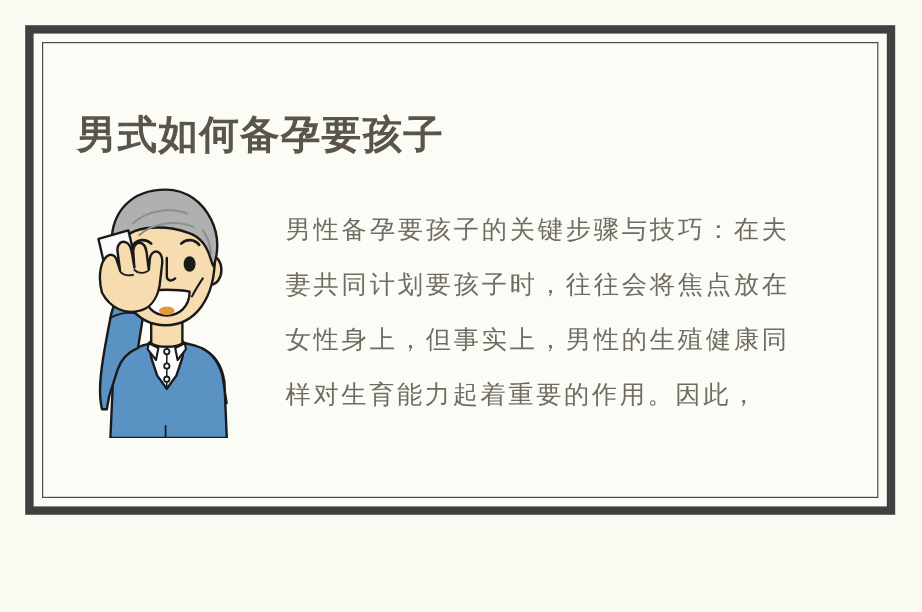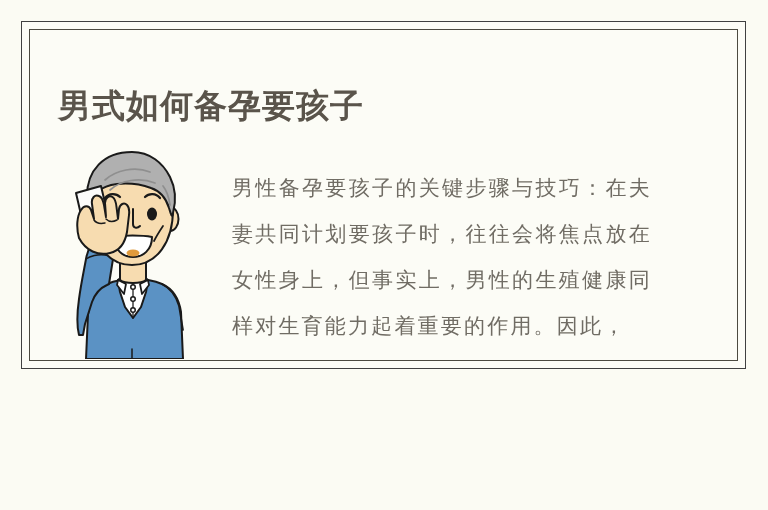--- a/index.html
+++ b/index.html
@@ -18,22 +18,22 @@
     width: 768px;
     height: 510px;
     background: #fbfbf3;
   }
   
   .frame-outer {
     position: absolute;
     left: 21px;
     top: 21px;
     width: 725px;
-    height: 348px;
-    border: 1px solid #404040;
+    height: 408px;
+    border: 7px solid #404040;
     box-sizing: border-box;
     background: #fcfcf6;
   }
   
   .frame-inner {
     position: absolute;
     left: 7px;
     top: 7px;
     right: 7px;
     bottom: 7px;
@@ -60,21 +60,21 @@
   }
   .article-body {
     position: absolute;
     left: 210px;
     top: 143px;
     width: 420px;
     font-size: 21px;
     line-height: 46px;
     letter-spacing: 2.2px;
     color: #706c64;
-    font-family: Liberation Serif, serif;
+    font-family: Liberation Mono, monospace;
     text-align: justify;
     text-justify: inter-character;
   }
   .illustration {
     position: absolute;
     left: 35px;
     top: 112px;
     width: 150px;
     height: 225px;
   }

